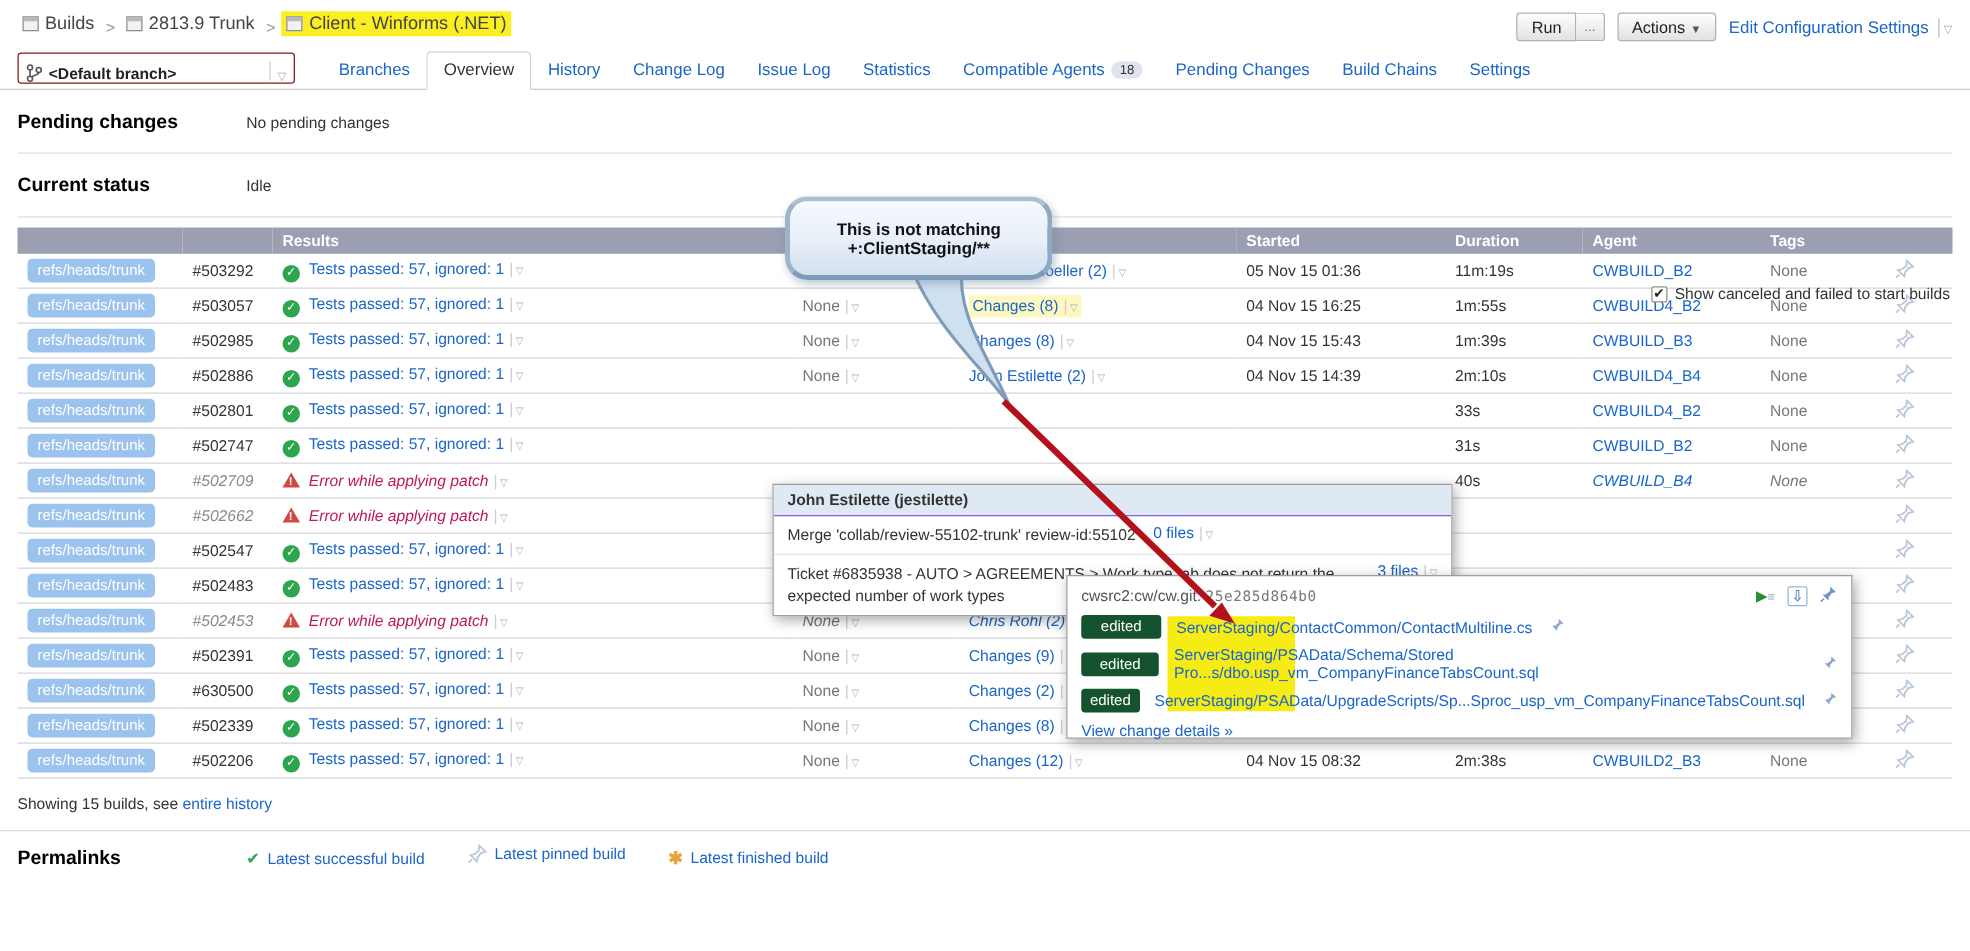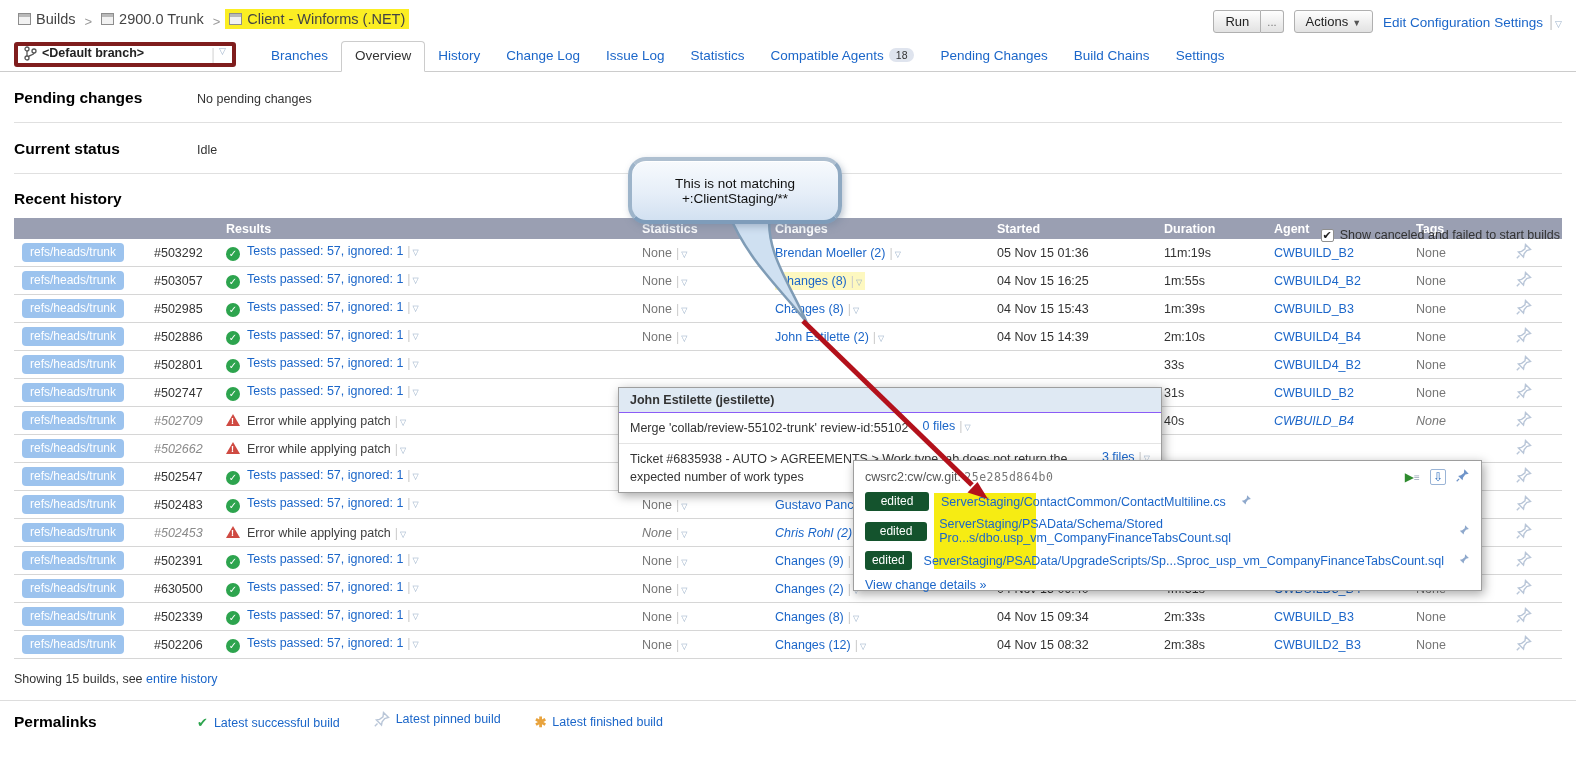--- a/index.html
+++ b/index.html
@@ -21,21 +21,21 @@
   .btn-group { display:inline-flex; }
   .btn-group .btn:first-child { border-radius:3px 0 0 3px; }
   .btn-more { border-left:none; border-radius:0 3px 3px 0; padding:3px 6px; color:#777; font-size:11px; }
   .caret { font-size:9px; color:#555; margin-left:4px; }
   .edit-link { font-size:13.5px; }
   .pipe { color:#ccc; margin:0 2px 0 6px; }
   .mini-drop { color:#9ab0c9; font-size:9px; }
 
   
   .tabbar { position:relative; height:34px; border-bottom:1px solid #ccc; padding-left:14px; display:flex; align-items:flex-end; }
-  .branch-select { display:inline-flex; align-items:flex-start; width:222px; height:25px; border:4px solid #7f1d1d; border-radius:3px; background:#fff; margin-bottom:4px; padding:0 6px; cursor:pointer; }
+  .branch-select { display:inline-flex; align-items:flex-end; width:222px; height:25px; border:1px solid #7f1d1d; border-radius:3px; background:#fff; margin-bottom:4px; padding:0 6px; cursor:pointer; }
   .branch-select .bname { font-weight:bold; font-size:12.5px; color:#222; flex:1; margin-left:5px; }
   .branch-select .bsep { color:#ddd; margin-right:4px; }
   .tabs { display:flex; align-items:flex-end; margin-left:22px; height:34px; }
   .tab { font-size:13.5px; padding:6px 13px 8px 13px; color:#1b66c9; position:relative; }
   .tab.active { color:#333; background:#fff; border:1px solid #ccc; border-bottom:1px solid #fff; border-radius:4px 4px 0 0; margin-bottom:-1px; }
   .tab .pill { display:inline-block; background:#dfe4ee; color:#333; border-radius:8px; font-size:10.5px; padding:1px 7px; margin-left:5px; vertical-align:1px; }
 
   
   .sections { padding:0 0 0 14px; }
   .def-row { padding:17px 0 15px 0; border-bottom:1px solid #e0e0e0; display:flex; align-items:baseline; width:1548px; }
@@ -50,21 +50,21 @@
   table.builds th { background:#9a9fb2; color:#fff; font-size:12.5px; font-weight:bold; text-align:left; padding:3px 8px; height:21px; }
   th.c-results { padding-left:40px; }
   table.builds td { border-bottom:1px solid #d6d6d6; padding:4px 8px; height:27px; white-space:nowrap; overflow:hidden; vertical-align:middle; }
   .col-branch{width:132px}.col-num{width:72px}.col-art{width:133px}.col-chg{width:222px}.col-start{width:167px}.col-dur{width:110px}.col-agent{width:142px}.col-tags{width:100px}.col-pin{width:54px}
   .badge { display:inline-block; background:#9cc3ee; color:#fff; border-radius:4px; padding:2px 8px 3px 8px; font-size:12px; }
   .bnum { color:#333; }
   tr.err .bnum { color:#8a8a8a; font-style:italic; }
   .ok-ic { display:inline-block; width:14px; height:14px; border-radius:50%; background:#2da44e; color:#fff; font-size:10px; line-height:14px; text-align:center; margin-right:7px; vertical-align:-2px; }
   .err-ic { display:inline-block; width:0; height:0; border-left:7px solid transparent; border-right:7px solid transparent; border-bottom:12px solid #cf4a42; position:relative; margin-right:7px; vertical-align:-1px; }
   .err-ic i { position:absolute; left:-2px; top:2px; color:#fff; font-size:9px; font-style:normal; font-weight:bold; }
-  .err-txt { color:#404040; }
+  .err-txt { color:#be185d; font-style:italic; }
   .dd { color:#b0bcc9; margin-left:4px; }
   .dd .bar { color:#ccc; }
   .dd .tri { font-size:8px; color:#9ab0c9; margin-left:2px; }
   .muted { color:#777; }
   tr.err .muted, tr.err td a { font-style:italic; }
   .chg-hl { background:#fdf8c0; padding:2px 3px; }
   .chg-open-btn { display:inline-block; border:1px solid #7e9ac0; background:#d6e4f7; border-radius:3px; width:19px; height:16px; text-align:center; font-size:8px; color:#1b66c9; line-height:15px; margin-left:6px; vertical-align:-2px; cursor:pointer; }
   .pin-svg { cursor:pointer; }
 
   .showing { padding:13px 0 0 14px; font-size:12.5px; color:#333; }
@@ -76,21 +76,21 @@
   .pl-star { color:#e8a33d; font-size:14px; font-weight:bold; }
 
   
   .ovl { position:absolute; }
   #tail-layer { left:0; top:0; z-index:15; pointer-events:none; }
   #arrow-layer { left:0; top:0; z-index:50; pointer-events:none; }
   .callout { left:628px; top:157px; width:214px; height:67px; z-index:45;
      border:4px solid; border-color:#aebfd0 #8fa9c2 #7e9cba #9db4ca; border-radius:18px;
      background:linear-gradient(180deg,#f7fafd 0%,#e6eef8 55%,#d2e1f1 100%);
      box-shadow:inset 0 1px 0 #fff, 2px 3px 7px rgba(110,130,155,.45);
-     display:flex; flex-direction:column; justify-content:center; align-items:center; font-size:13.5px; color:#111; }
+     display:flex; flex-direction:column; justify-content:center; align-items:center; font-size:13.5px; color:#111;font-weight:bold; }
   .popup { background:#fff; border:1px solid #9e9e9e; box-shadow:2px 3px 10px rgba(0,0,0,.35); }
   #changes-popup { left:618px; top:387px; width:544px; z-index:20; font-size:12.5px; }
   #changes-popup .cp-head { background:#dfe9f3; padding:5px 11px; font-weight:bold; color:#333; border-bottom:1px solid #8b5cf6; }
   .commit-row { display:flex; justify-content:flex-start; padding:6px 11px; border-bottom:1px solid #e4e4e4; gap:14px; }
   .commit-row:last-child { border-bottom:none; }
   .commit-msg { color:#333; line-height:1.45; }
   .commit-files { white-space:nowrap; }
   #files-popup { left:853px; top:460px; width:629px; height:131px; z-index:30; font-size:12.5px; }
   .fp-head { display:flex; justify-content:space-between; align-items:center; padding:7px 11px 4px 11px; }
   .fp-title { color:#555; }
@@ -108,21 +108,21 @@
 
 <div class="topbar">
   <div class="breadcrumb" id="breadcrumb">
       <span class="crumb">
         <span class="win-icon"></span>
         <a>Builds</a>
       </span>
       <span class="gt">&gt;</span>
       <span class="crumb">
         <span class="win-icon"></span>
-        <a>2900.0 Trunk</a>
+        <a>2813.9 Trunk</a>
       </span>
       <span class="gt">&gt;</span>
       <span class="crumb hl">
         <span class="win-icon"></span>
         <a>Client - Winforms (.NET)</a>
       </span>
     </div>
   <div class="top-actions">
     <span class="btn-group">
       <button class="btn">Run</button>
@@ -163,21 +163,20 @@
 
 <div class="sections">
   <div class="def-row">
     <span class="def-label">Pending changes</span>
     <span class="def-value">No pending changes</span>
   </div>
   <div class="def-row">
     <span class="def-label">Current status</span>
     <span class="def-value">Idle</span>
   </div>
-  <div class="section-title">Recent history</div>
 </div>
 
 <div class="show-canceled">
   <span class="cb" id="show-canceled-cb">✔</span>
   <span>Show canceled and failed to start builds</span>
 </div>
 
 <table class="builds" id="build-table">
   <colgroup>
     <col class="col-branch">

